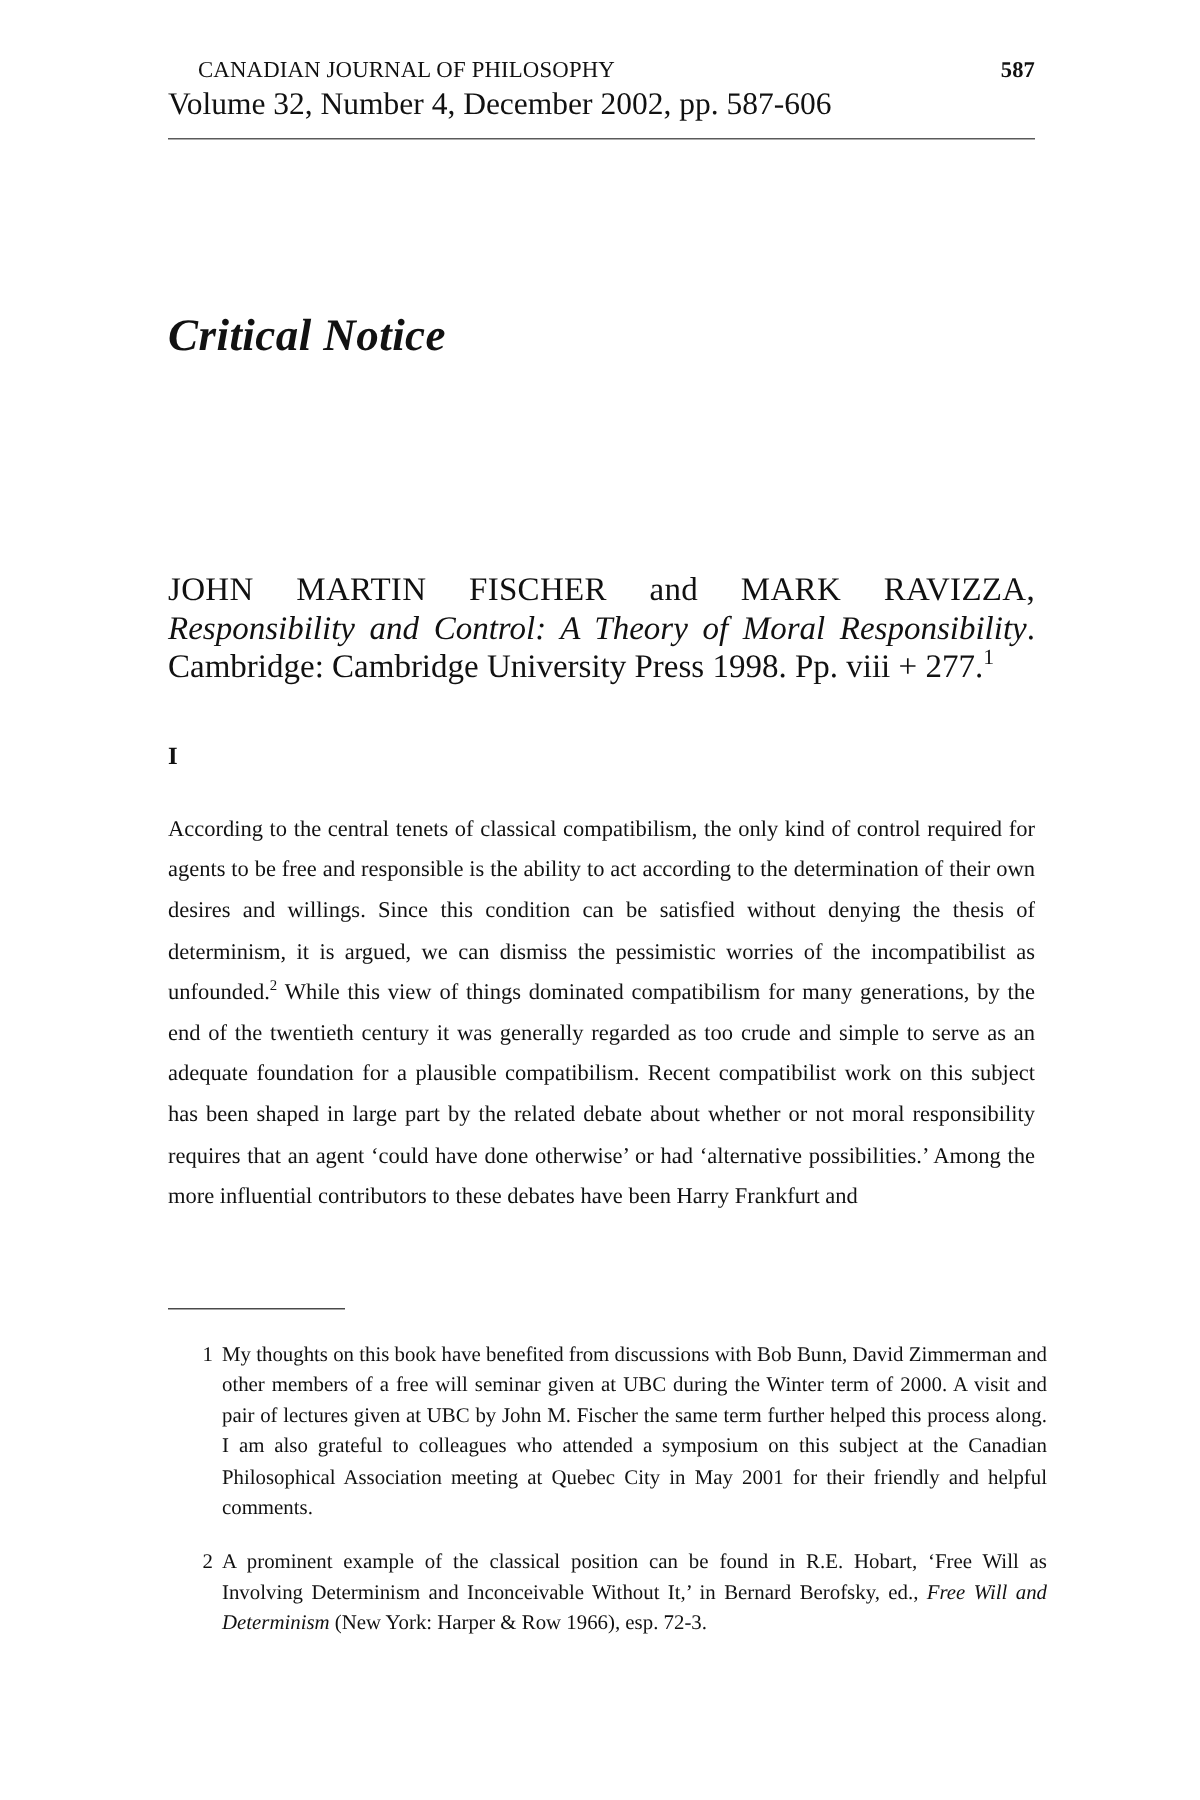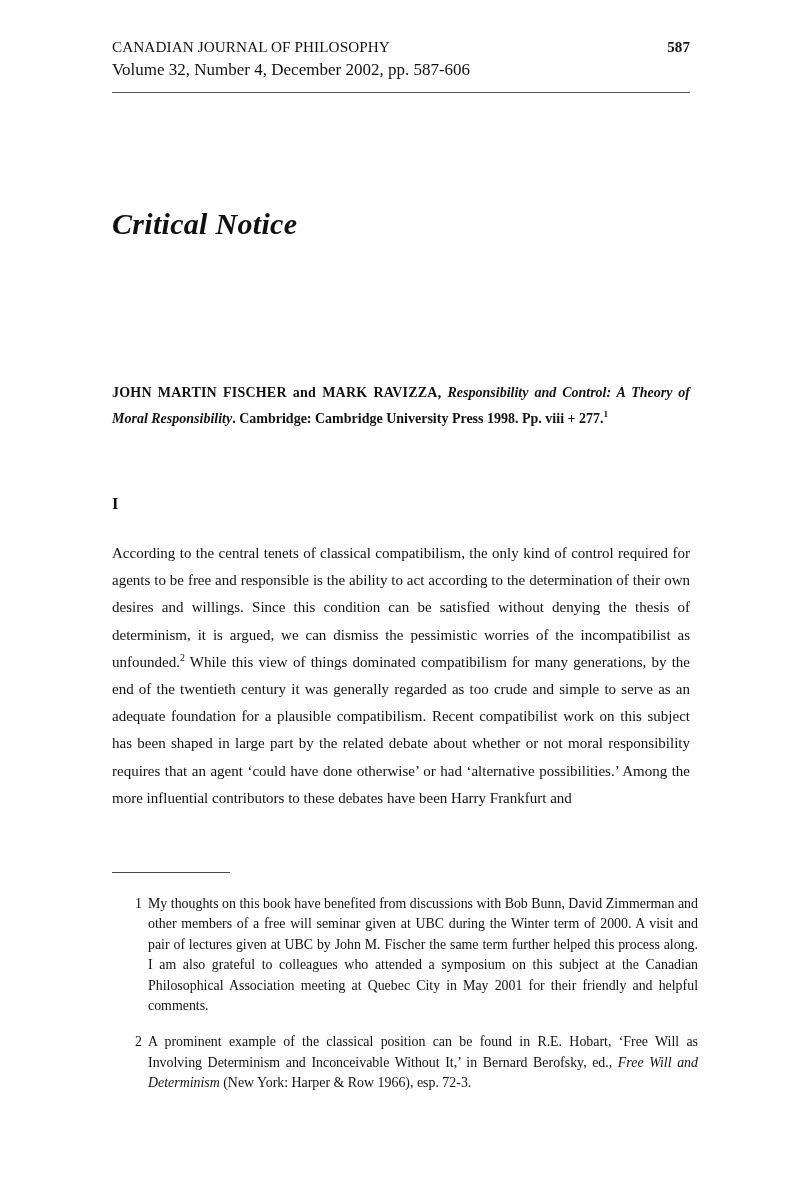--- a/index.html
+++ b/index.html
@@ -36,28 +36,29 @@
     display: flex;
     justify-content: space-between;
     align-items: baseline;
     font-size: 15.2px;
     line-height: 21px;
     letter-spacing: 0.1px;
   }
   .rh-journal {
     font-variant: normal;
     white-space: nowrap;
+    margin-left: 20px;
   }
   .rh-pageno {
     white-space: nowrap;
     font-size: 15px;
     font-weight: bold;
   }
   .rh-volume {
-    font-size: 17px;
+    font-size: 21px;
     line-height: 21px;
     margin-top: 1px;
     white-space: nowrap;
   }
 
   .head-rule {
     position: absolute;
     left: 112px;
     top: 92px;
     width: 578px;
@@ -76,26 +77,25 @@
     letter-spacing: 0.3px;
     white-space: nowrap;
   }
 
   
   .citation {
     position: absolute;
     left: 112px;
     top: 380px;
     width: 578px;
-    font-size: 14px;
+    font-size: 22px;
     line-height: 25.6px;
     text-align: justify;
     text-justify: inter-word;
     hyphens: manual;
-    font-weight: bold;
   }
   .citation .authors { letter-spacing: 0.2px; }
   .citation .booktitle { font-style: italic; }
   sup.fnref {
     font-size: 0.66em;
     vertical-align: super;
     line-height: 0;
   }
 
   

